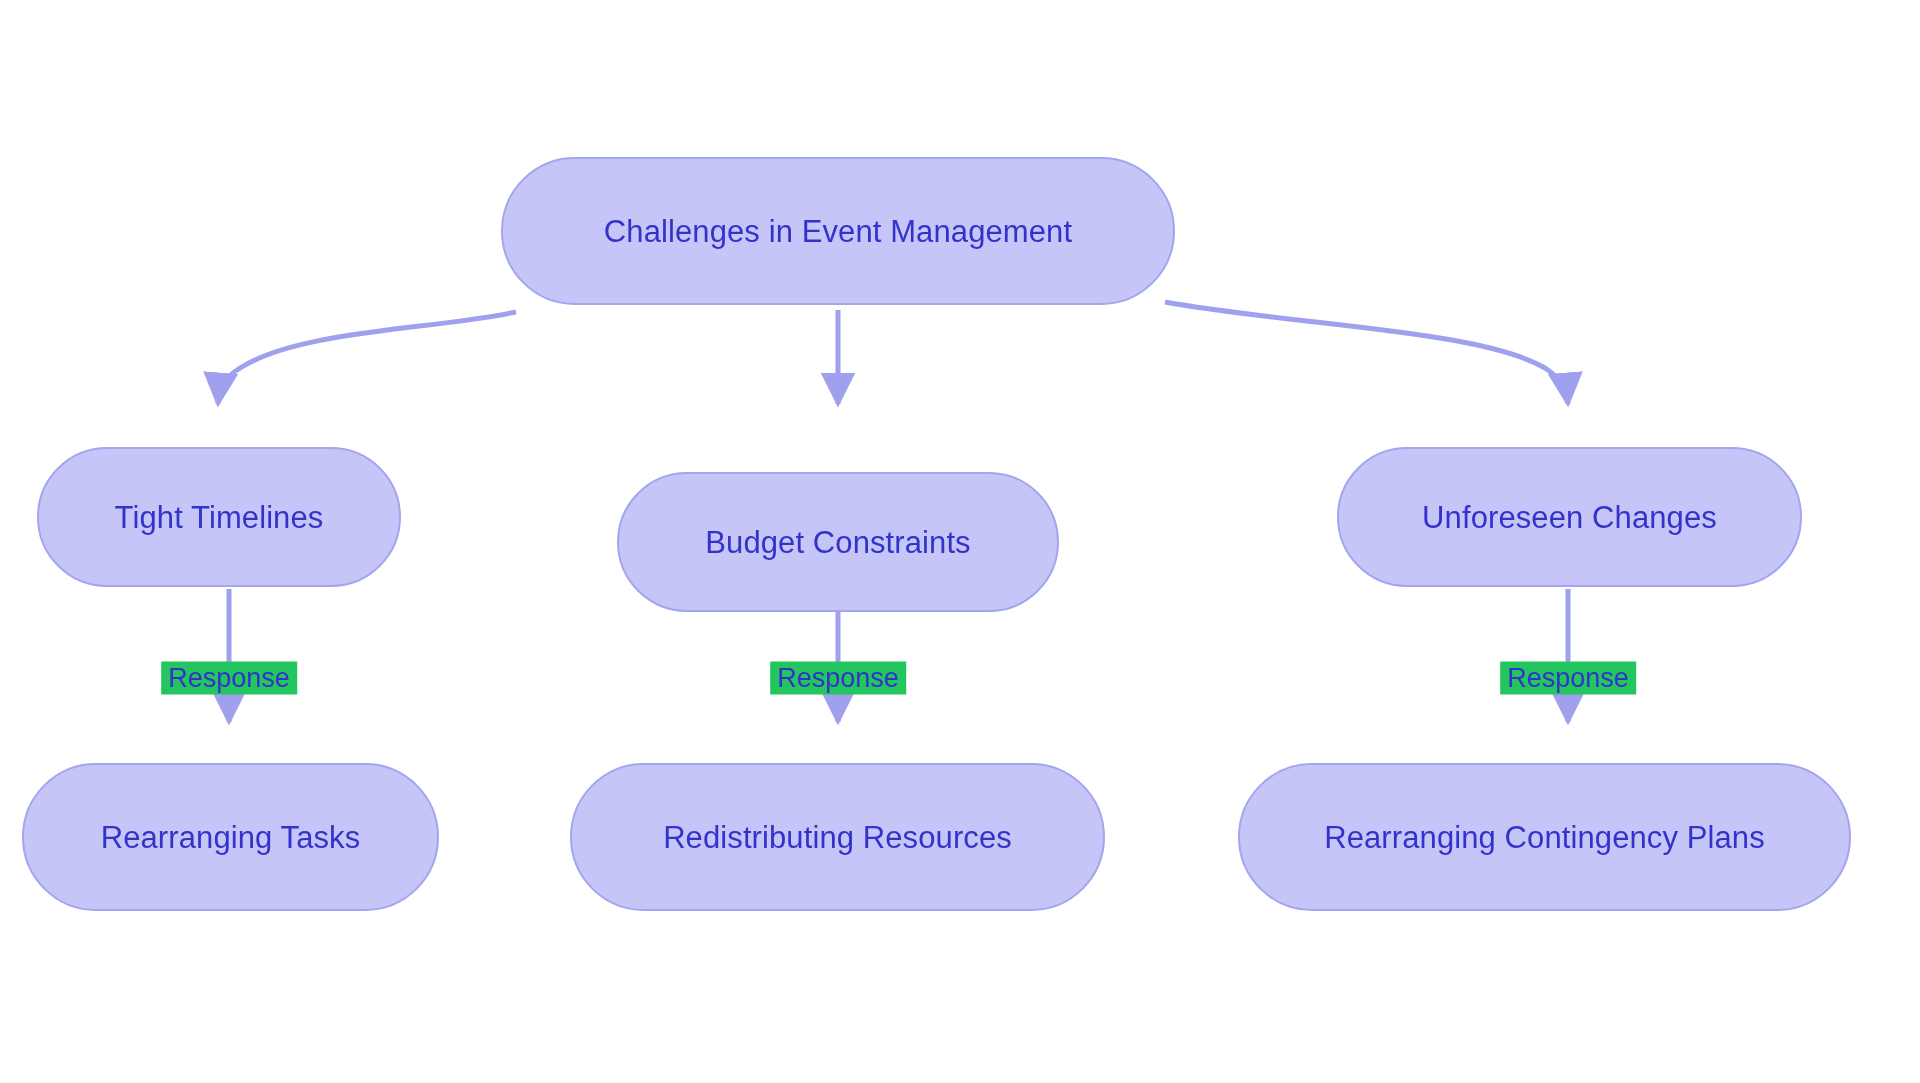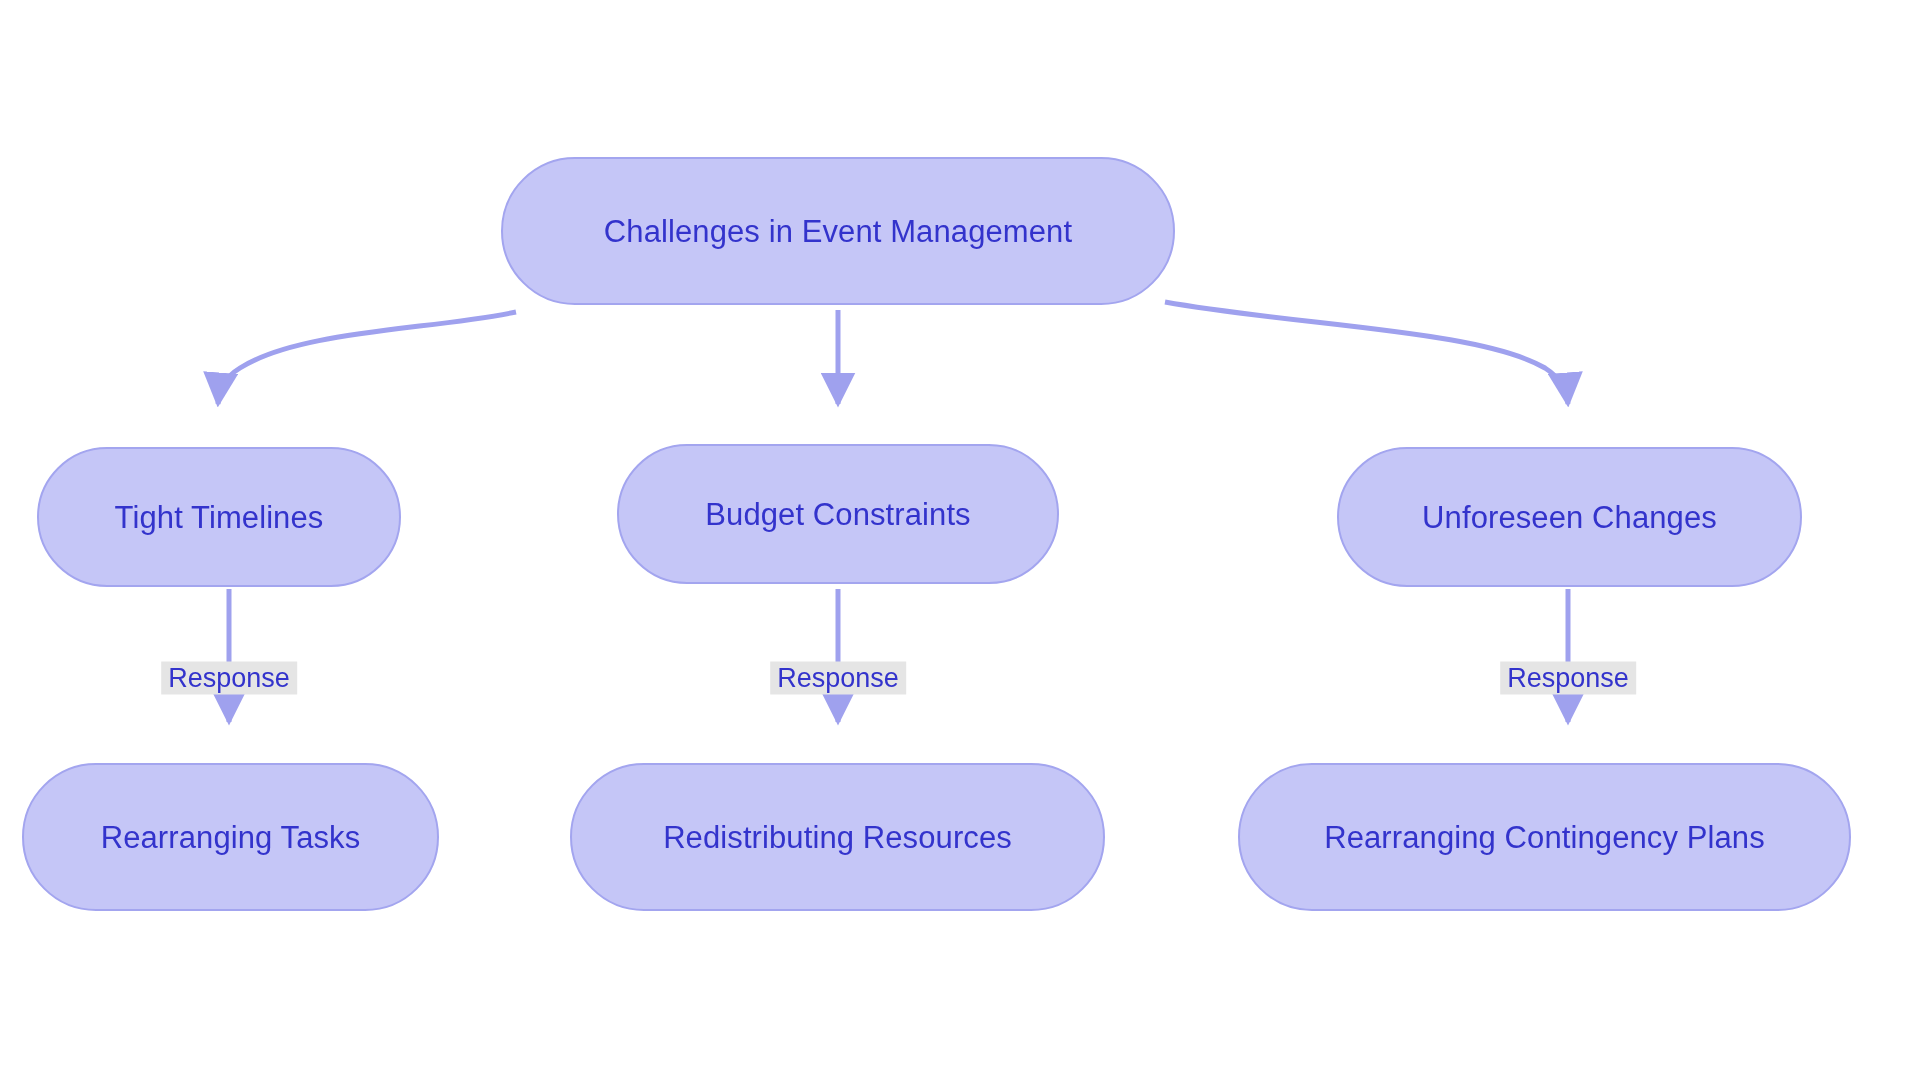--- a/index.html
+++ b/index.html
@@ -42,32 +42,32 @@
   .node .node-label {
     font-size: 31px;
     font-weight: 400;
     letter-spacing: 0.1px;
     color: #3333cc;
     line-height: 1;
   }
   .edge-label {
     position: absolute;
     transform: translate(-50%, -50%);
-    background: #e5e5e5;
+    background: #22c55e;
     color: #3333cc;
     font-size: 27px;
     line-height: 1;
     padding: 3px 7px;
     white-space: nowrap;
   }
 
   
   #node-root        { left: 501px;  top: 157px; width: 674px; height: 148px; }
   #node-tight       { left: 37px;   top: 447px; width: 364px; height: 140px; }
-  #node-budget      { left: 617px;  top: 444px; width: 442px; height: 140px; }
+  #node-budget      { left: 617px;  top: 472px; width: 442px; height: 140px; }
   #node-unforeseen  { left: 1337px; top: 447px; width: 465px; height: 140px; }
   #node-rearrange   { left: 22px;   top: 763px; width: 417px; height: 148px; }
   #node-redistrib   { left: 570px;  top: 763px; width: 535px; height: 148px; }
   #node-contingency { left: 1238px; top: 763px; width: 613px; height: 148px; }
 
   #label-response-1 { left: 229px;  top: 678px; }
   #label-response-2 { left: 838px;  top: 678px; }
   #label-response-3 { left: 1568px; top: 678px; }
 </style>
 </head>

